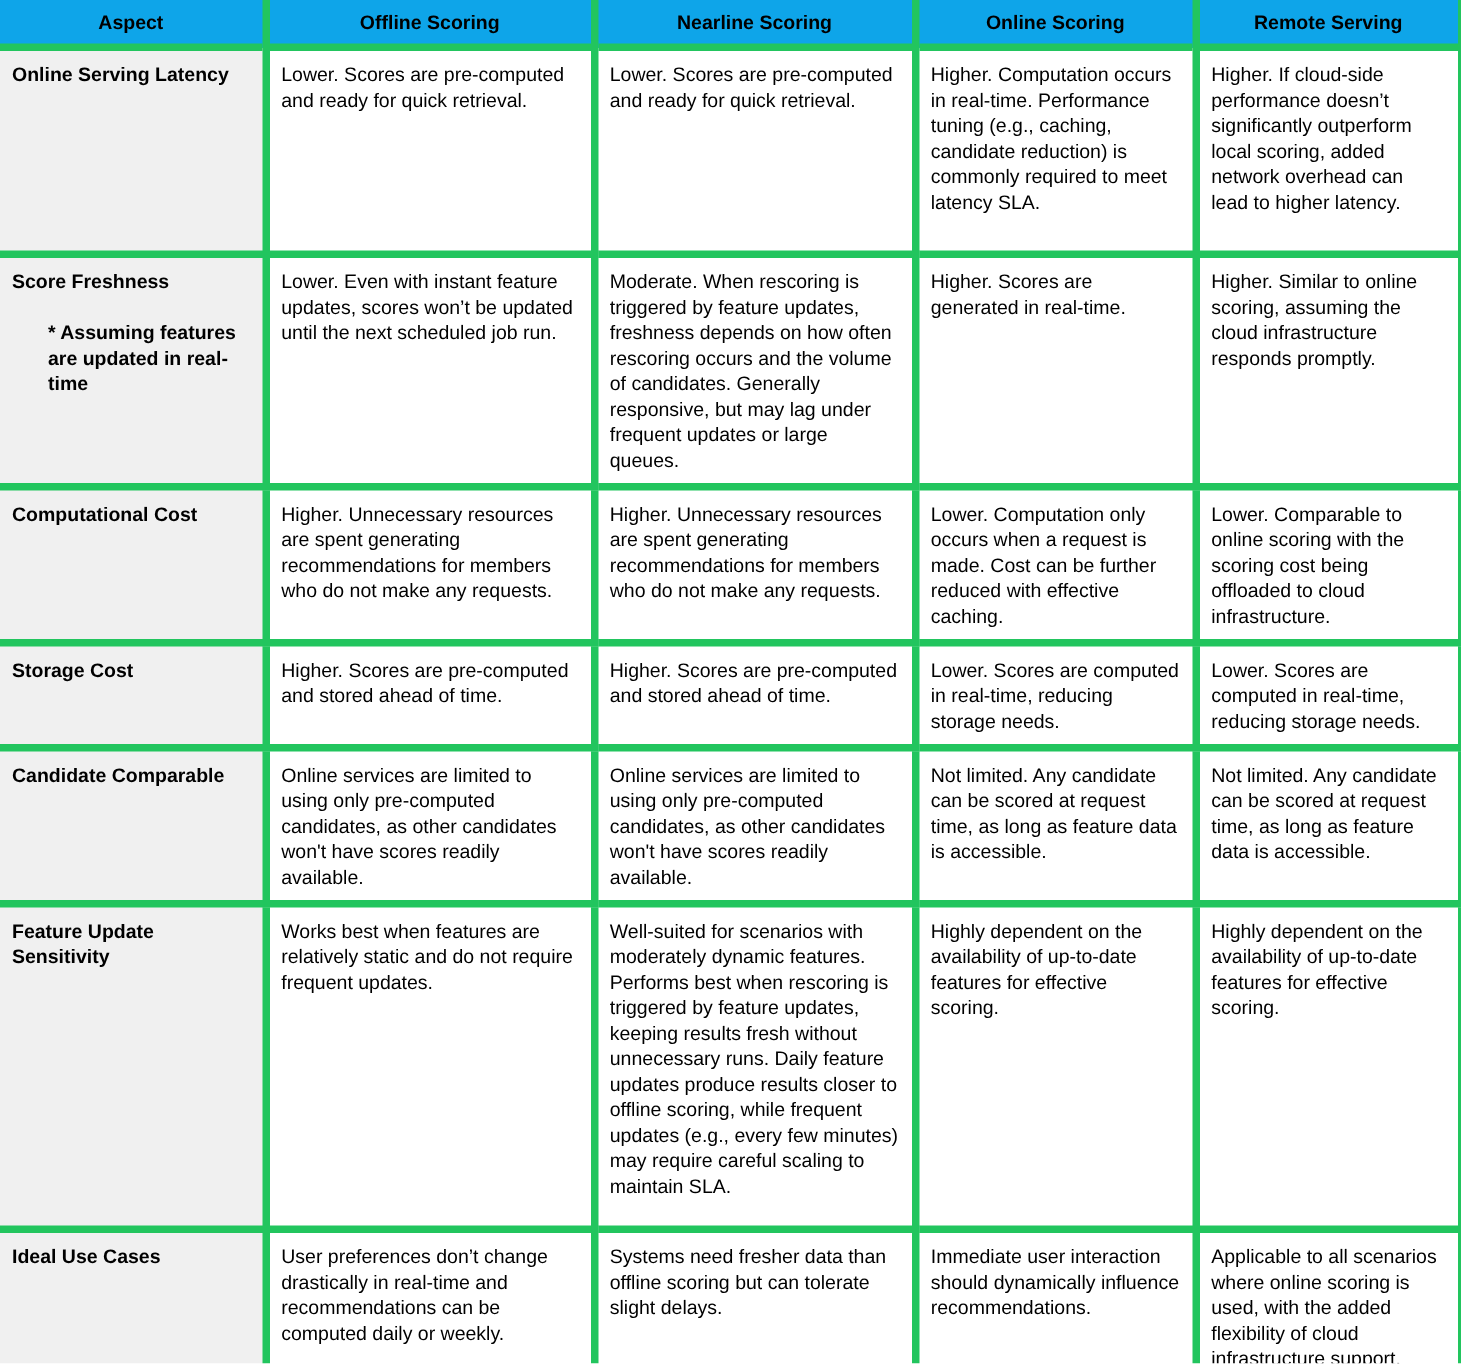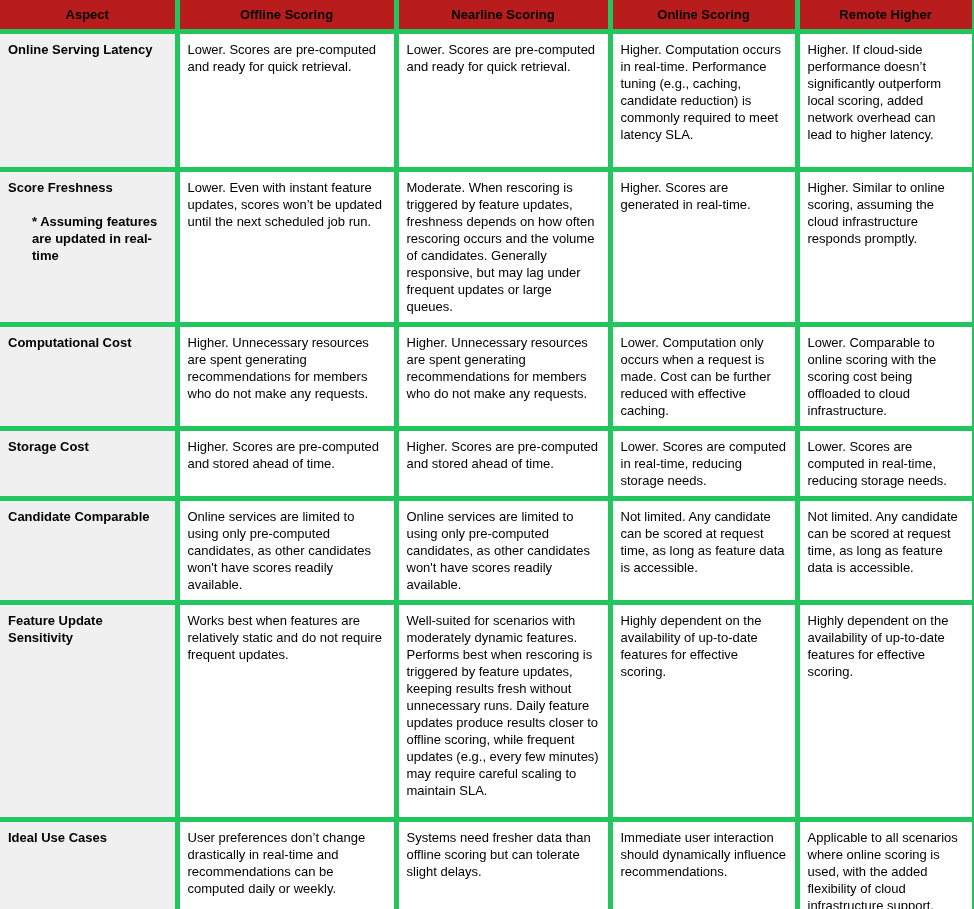--- a/index.html
+++ b/index.html
@@ -24,21 +24,21 @@
   }
   table.cmp th,
   table.cmp td {
     border: 5px solid #22c55e;
     vertical-align: top;
     padding: 7px 8px 7px 8px;
     word-wrap: break-word;
   }
   
   table.cmp thead th {
-    background: #b91c1c;
+    background: #0ea5e9;
     font-weight: bold;
     text-align: center;
     vertical-align: middle;
     padding: 6px 4px;
     border-top: none;
     border-bottom: 1px solid #c0c0c0;
   }
   table.cmp thead th:first-child { border-left: none; }
   
   table.cmp td.aspect {
@@ -69,21 +69,21 @@
       <col style="width:214px">
       <col style="width:187px">
       <col style="width:177px">
     </colgroup>
     <thead>
       <tr class="hrow">
         <th>Aspect</th>
         <th>Offline Scoring</th>
         <th>Nearline Scoring</th>
         <th>Online Scoring</th>
-        <th>Remote Higher</th>
+        <th>Remote Serving</th>
       </tr>
     </thead>
     <tbody>
       <tr class="r1">
         <td class="aspect">
           <div>Online Serving Latency</div>
 
         </td>
         <td>Lower. Scores are pre-computed and ready for quick retrieval.</td>
         <td>Lower. Scores are pre-computed and ready for quick retrieval.</td>

